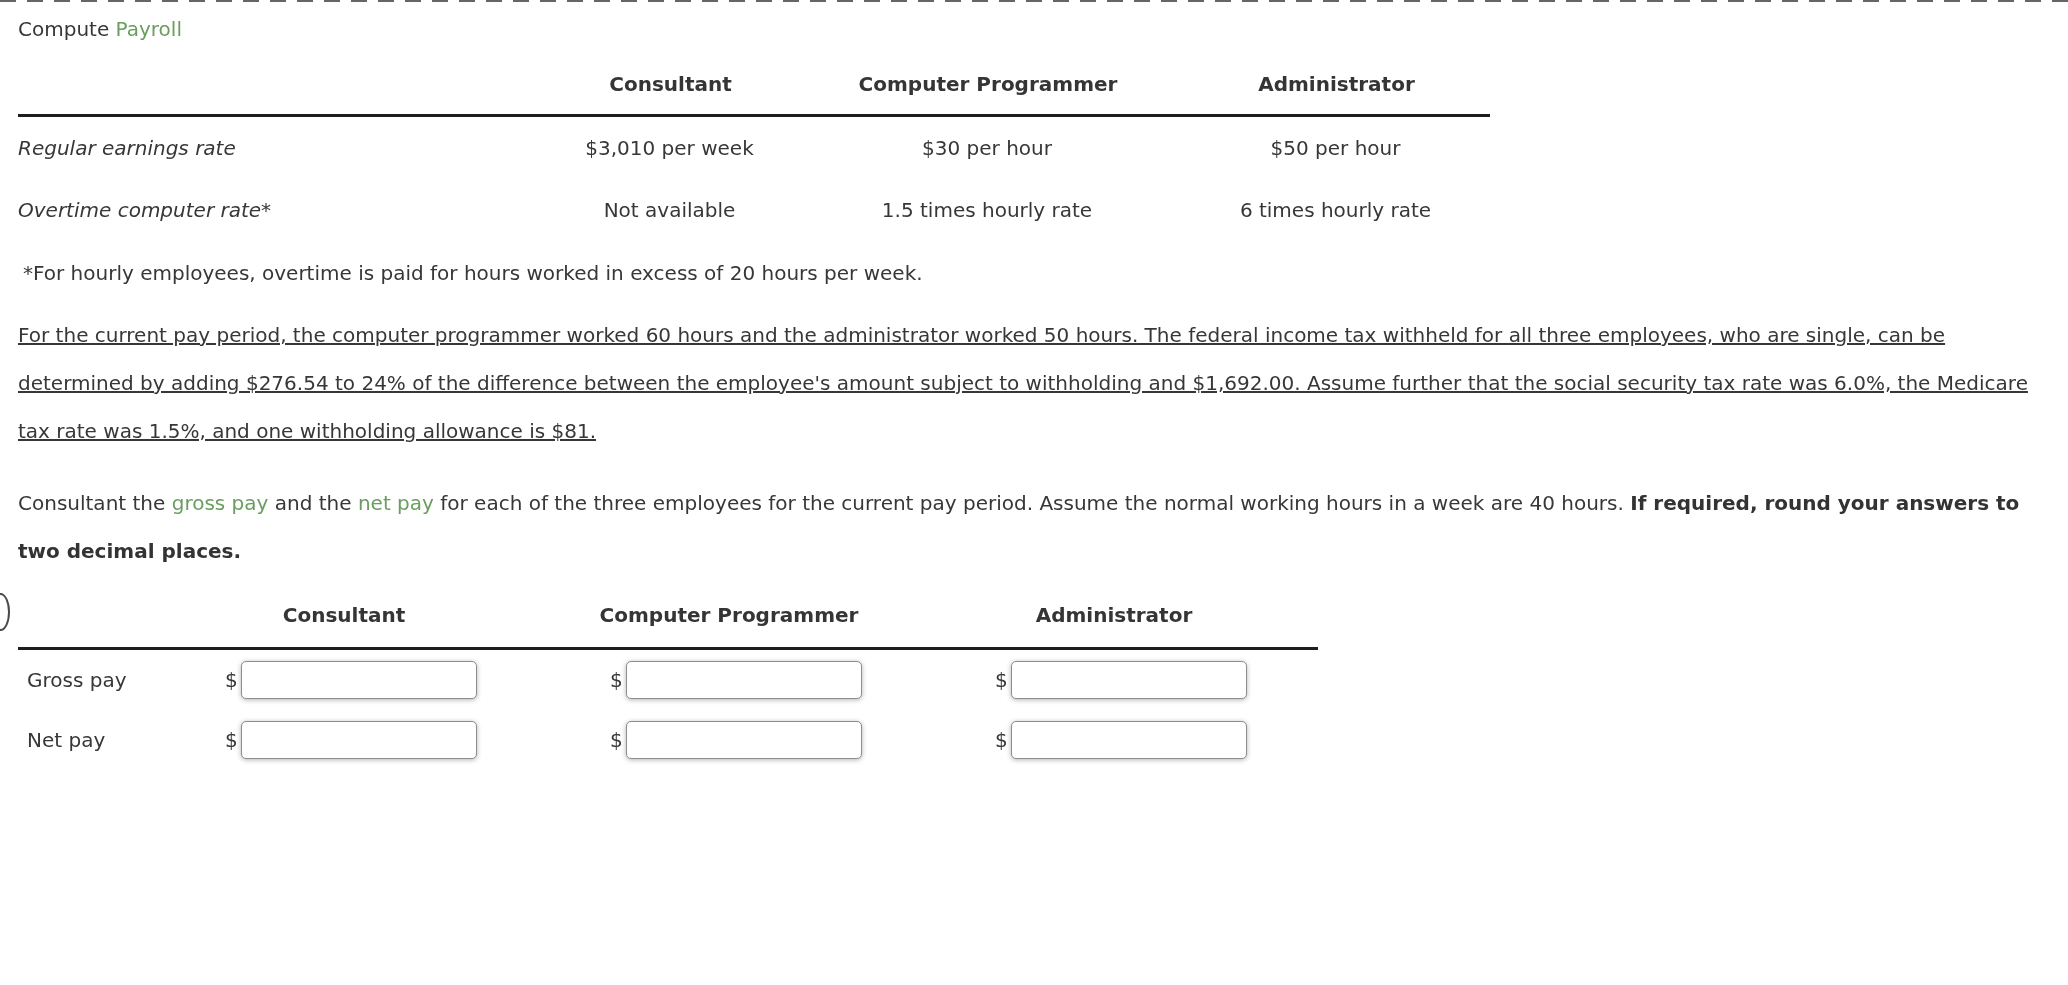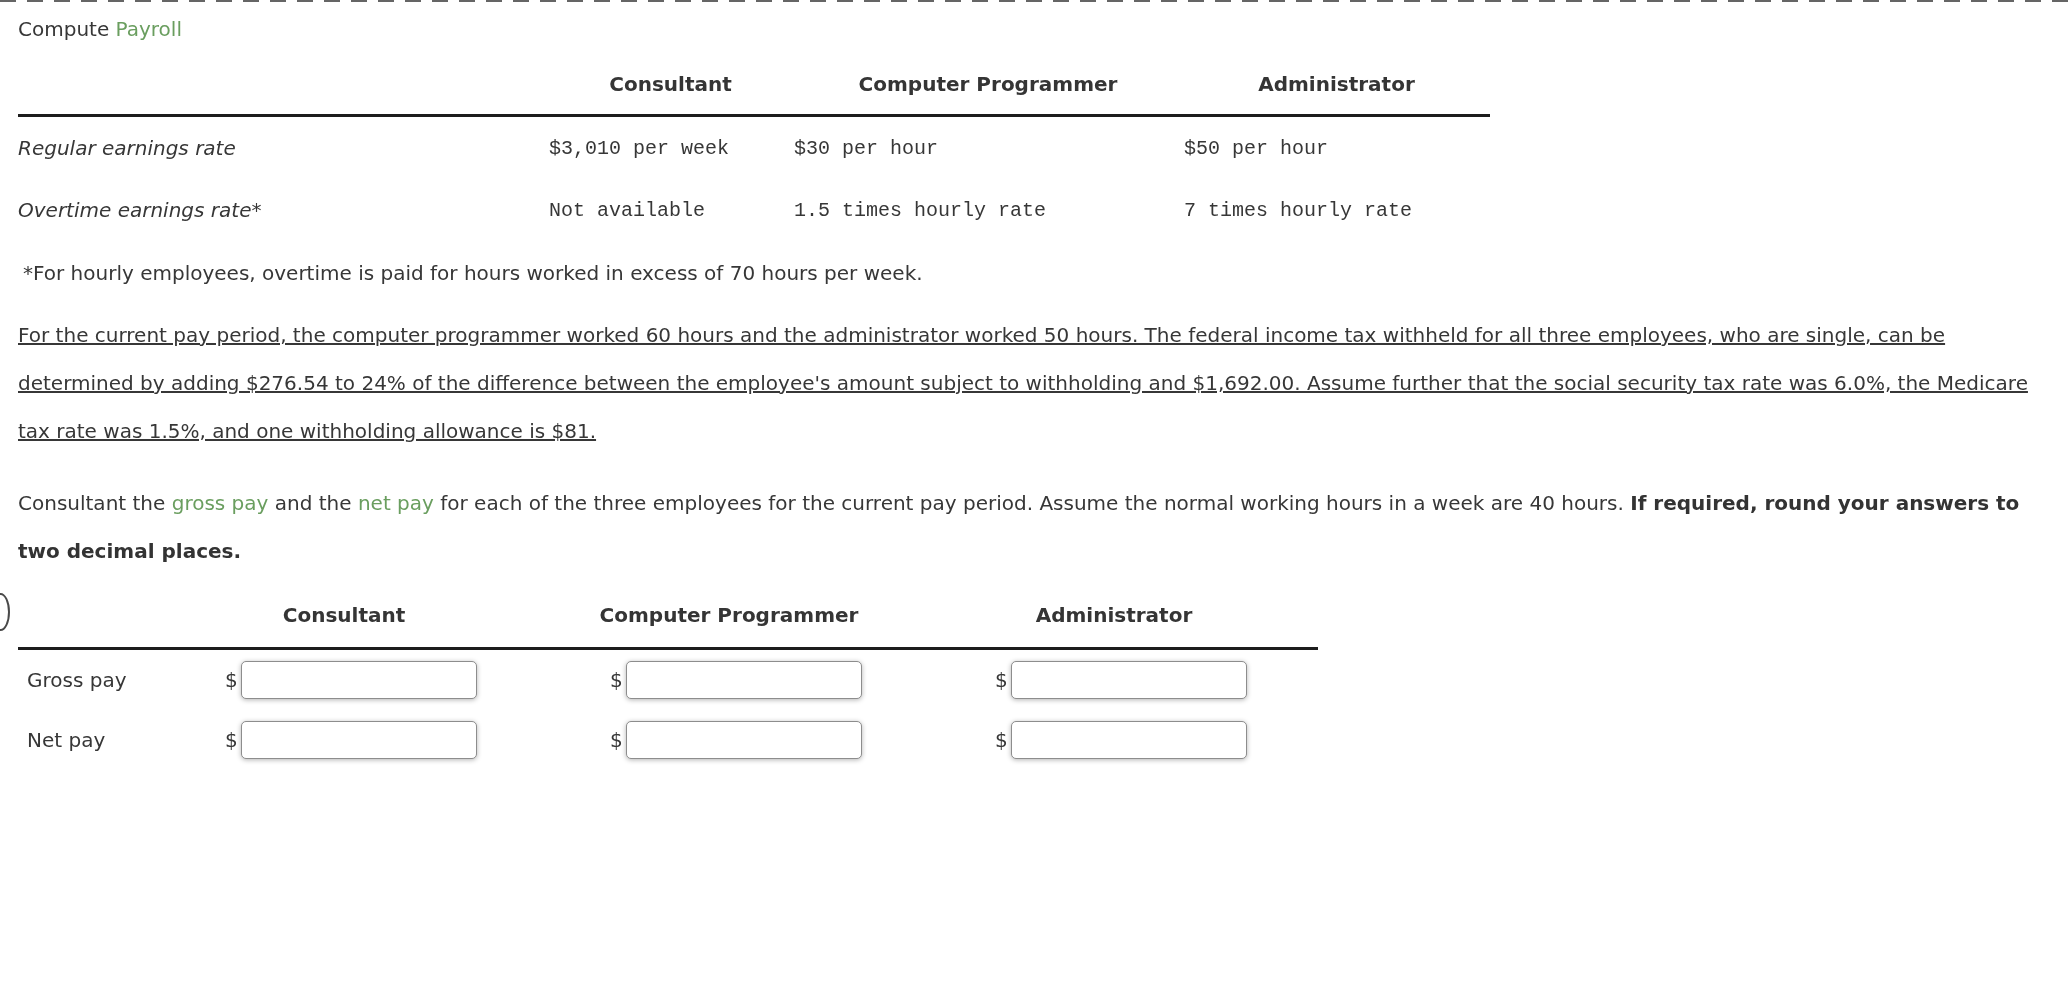--- a/index.html
+++ b/index.html
@@ -50,21 +50,21 @@
   .payroll-table thead th {
     font-weight: bold; color: #353535;
     text-align: center; vertical-align: bottom;
     padding: 0 0 16px 0; line-height: 28px; white-space: nowrap;
   }
   .payroll-table thead tr { border-bottom: 3px solid #1d1d1d; }
   .payroll-table tbody td {
     height: 60px; vertical-align: middle; white-space: nowrap;
   }
   .payroll-table td.rowlabel { text-align: left; padding-left: 0; font-style: italic; }
-  .payroll-table td.val { text-align: left; padding-right: 3px; font-family: Liberation Mono, monospace; }
+  .payroll-table td.val { text-align: center; padding-right: 3px; }
 
   .footnote { margin: 17px 0 0 5px; line-height: 30px; }
 
   
   .answer-table { margin-top: 26px; width: 1300px; }
   .answer-table col.a0 { width: 195px; }
   .answer-table col.a1 { width: 385px; }
   .answer-table col.a2 { width: 385px; }
   .answer-table col.a3 { width: 335px; }
   .answer-table thead th {
@@ -119,29 +119,29 @@
       </tr>
     </thead>
     <tbody>
       <tr>
         <td class="rowlabel">Regular earnings rate</td>
         <td class="val">$3,010 per week</td>
         <td class="val">$30 per hour</td>
         <td class="val">$50 per hour</td>
       </tr>
       <tr>
-        <td class="rowlabel">Overtime earnings rate*</td>
+        <td class="rowlabel">Overtime computer rate*</td>
         <td class="val">Not available</td>
         <td class="val">1.5 times hourly rate</td>
-        <td class="val">7 times hourly rate</td>
+        <td class="val">6 times hourly rate</td>
       </tr>
     </tbody>
   </table>
 
-  <p class="footnote">*For hourly employees, overtime is paid for hours worked in excess of 70 hours per week.</p>
+  <p class="footnote">*For hourly employees, overtime is paid for hours worked in excess of 20 hours per week.</p>
 
   <p class="para p2">For the current pay period, the computer programmer worked 60 hours and the administrator worked 50 hours. The federal income tax withheld for all three employees, who are single, can be determined by adding $276.54 to 24% of the difference between the employee's amount subject to withholding and $1,692.00. Assume further that the social security tax rate was 6.0%, the Medicare tax rate was 1.5%, and one withholding allowance is $81.</p>
 
   <p class="para p3"><span>Consultant the </span><a class="green-link">gross pay</a><span> and the </span><a class="green-link">net pay</a><span> for each of the three employees for the current pay period. Assume the normal working hours in a week are 40 hours. </span><span class="bold">If required, round your answers to two decimal places.</span></p>
 
   <table class="answer-table">
     <colgroup>
         <col class="a0">
         <col class="a1">
         <col class="a2">

